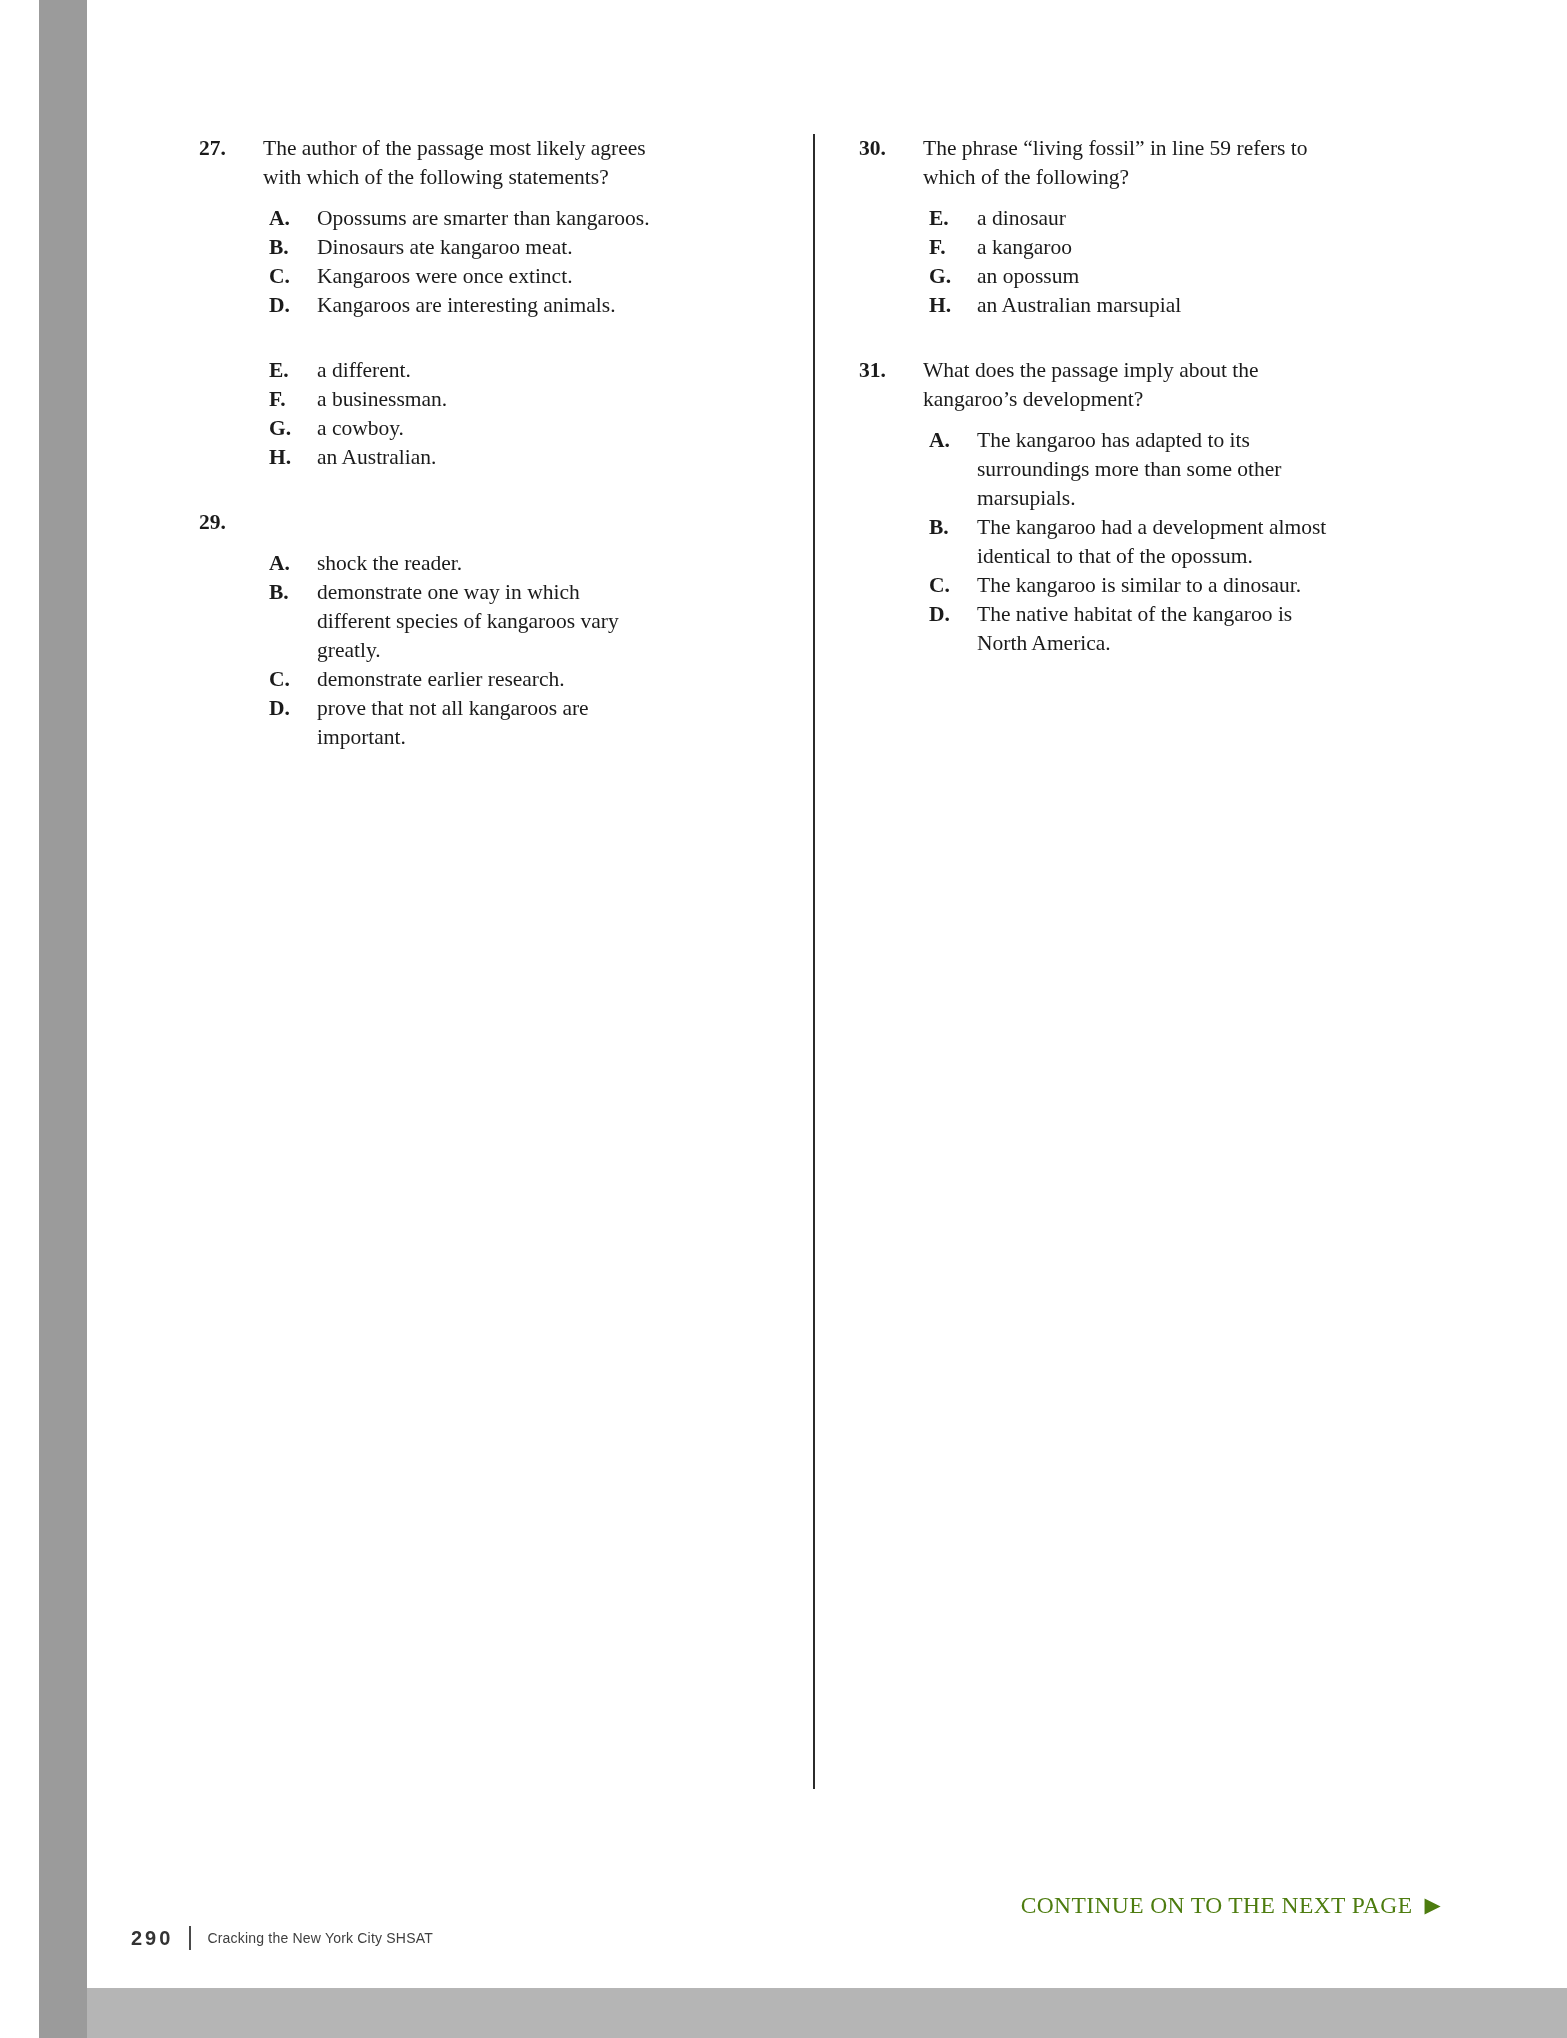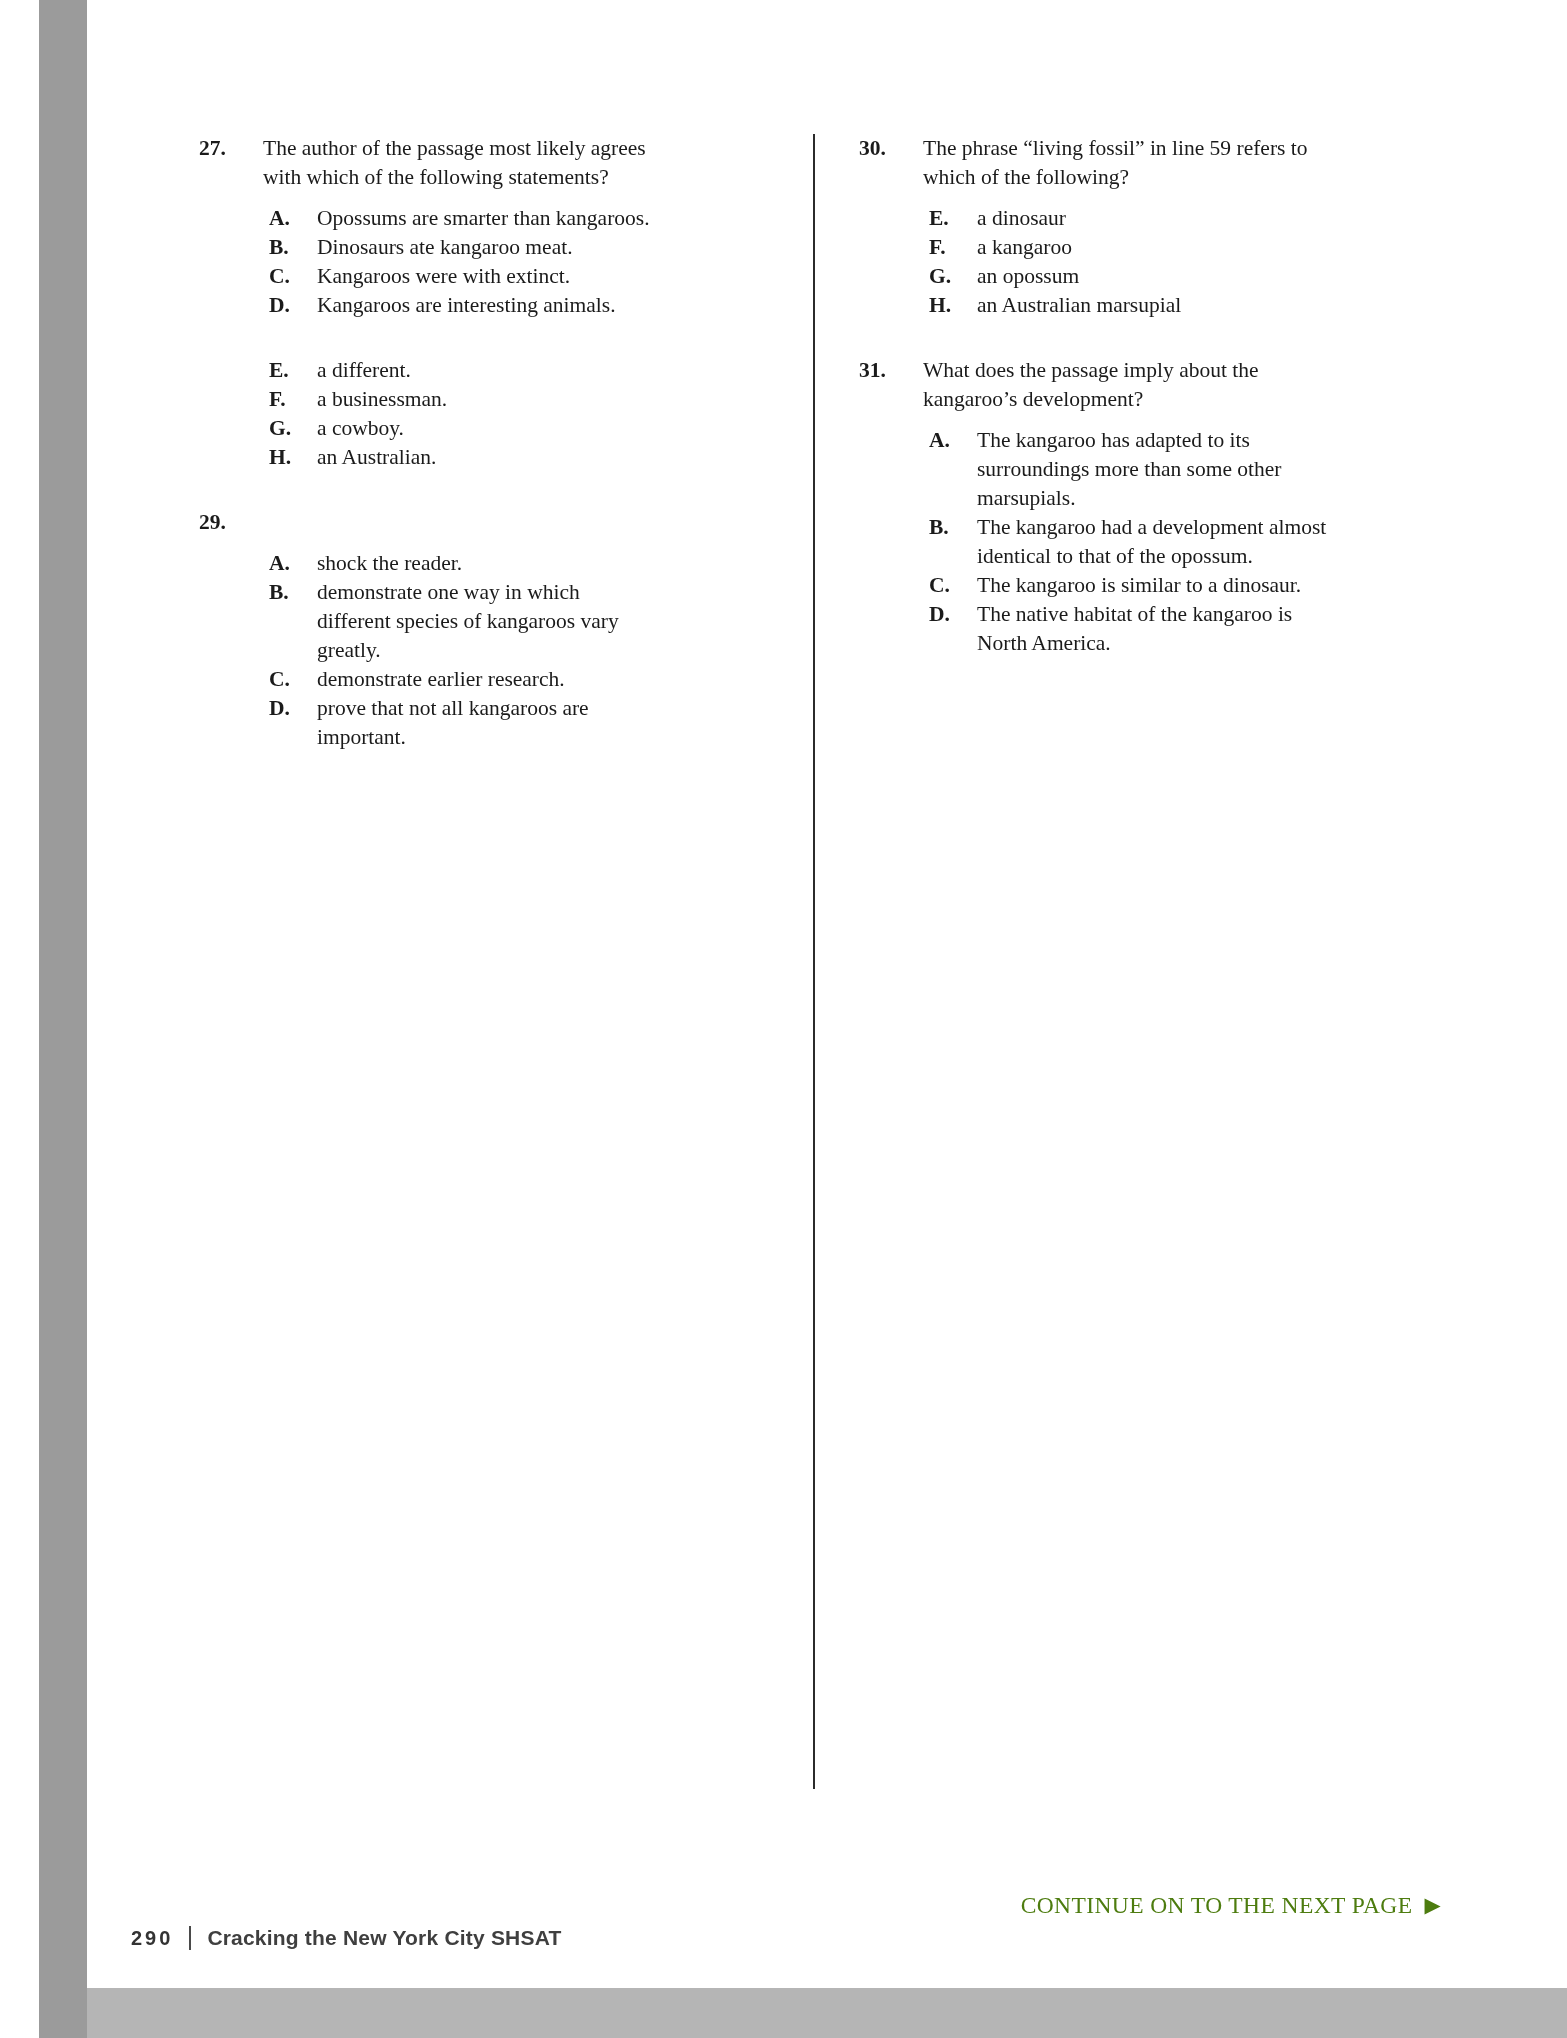--- a/index.html
+++ b/index.html
@@ -86,23 +86,22 @@
     font-weight: bold;
     font-size: 20px;
     letter-spacing: 3px;
     color: #333333;
   }
   .footer .sep {
     width: 2px; height: 24px;
     background: #4a4a4a;
   }
   .footer .bt {
-    font-size: 21px;
+    font-size: 14px;
     letter-spacing: 0.2px;
-    font-weight: bold;
   }
 </style>
 </head>
 <body>
 
 <div class="page">
 
   <div class="left-bar"></div>
   <div class="divider"></div>
 
@@ -117,21 +116,21 @@
         <div class="choice">
           <span class="c-letter">A.</span>
           <span class="c-text">Opossums are smarter than kangaroos.</span>
         </div>
         <div class="choice">
           <span class="c-letter">B.</span>
           <span class="c-text">Dinosaurs ate kangaroo meat.</span>
         </div>
         <div class="choice">
           <span class="c-letter">C.</span>
-          <span class="c-text">Kangaroos were with extinct.</span>
+          <span class="c-text">Kangaroos were once extinct.</span>
         </div>
         <div class="choice">
           <span class="c-letter">D.</span>
           <span class="c-text">Kangaroos are interesting animals.</span>
         </div>
       </div>
     </div>
 
     <div class="question">
       <div class="choices">

